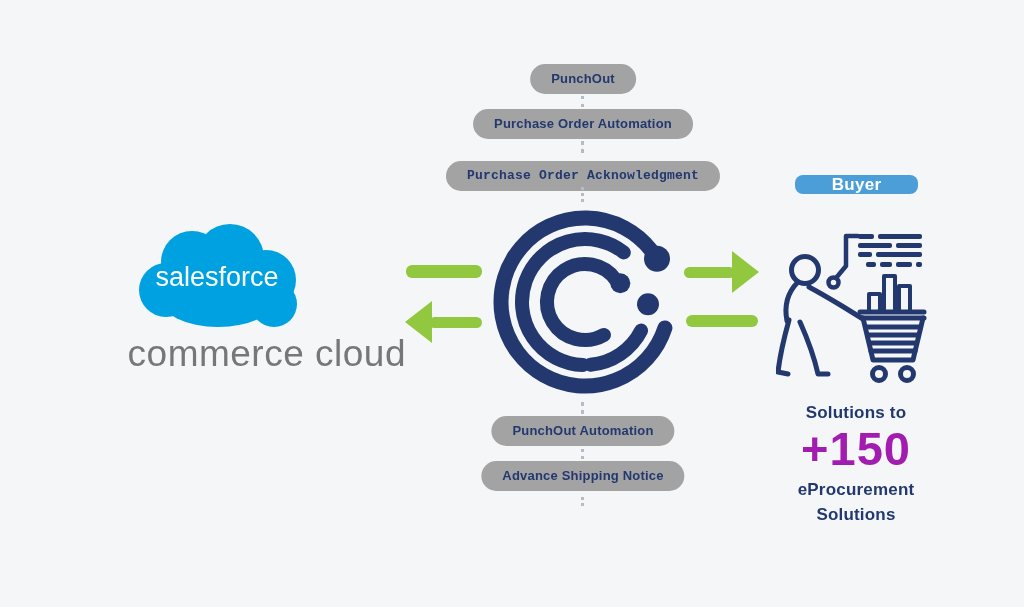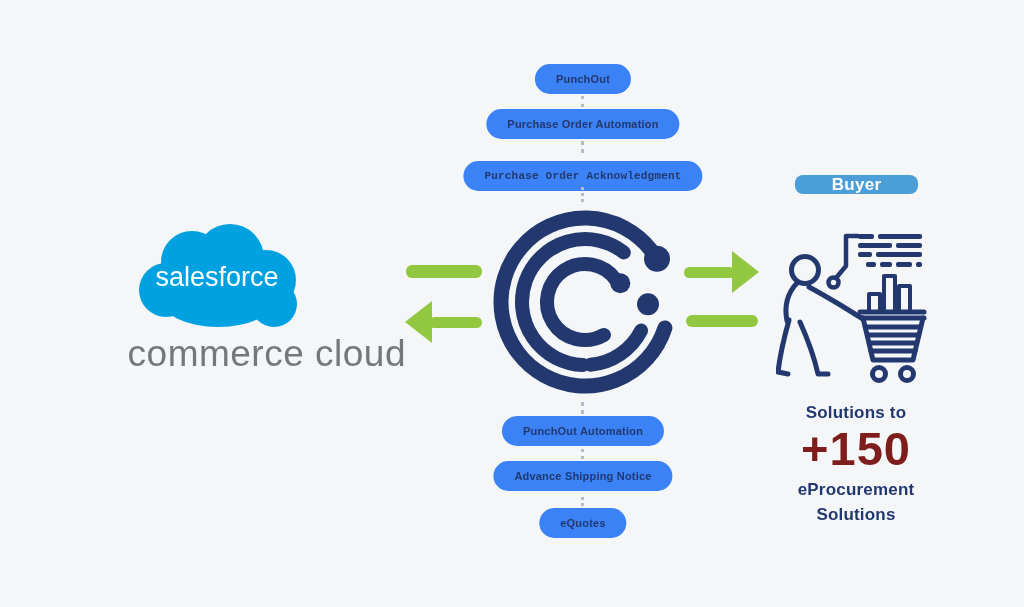--- a/index.html
+++ b/index.html
@@ -4,22 +4,22 @@
 <style>
   html,body{margin:0;padding:0;}
   .canvas{
     position:relative;width:1024px;height:607px;background:#f4f6f8;
     font-family:"Liberation Sans",sans-serif;overflow:hidden;
   }
   .abs{position:absolute;}
   
   .pill{
     position:absolute;left:583px;transform:translateX(-50%);
-    height:30px;line-height:30px;padding:0 21px;background:#3b82f6;
-    border-radius:16px;color:#22386e;font-weight:bold;font-size:11px;
+    height:30px;line-height:30px;padding:0 21px;background:#a3a3a3;
+    border-radius:16px;color:#22386e;font-weight:bold;font-size:13px;
     white-space:nowrap;letter-spacing:.2px;text-align:right;
   }
   
   .dotted{position:absolute;left:581px;width:0;border-left:3px dotted #b3bcc7;}
   
   .bar,.shaft{position:absolute;background:#92c83f;border-radius:6px;}
   .head-left{position:absolute;width:0;height:0;
     border-top:21px solid transparent;border-bottom:21px solid transparent;
     border-right:27px solid #92c83f;}
   .head-right{position:absolute;width:0;height:0;
@@ -29,21 +29,21 @@
   .buyer-badge{
     position:absolute;left:795px;top:175px;width:123px;height:19px;
     background:#4b9ed8;color:#ffffff;font-weight:bold;font-size:17px;
     border-radius:8px;display:flex;align-items:center;justify-content:center;
     letter-spacing:.3px;
   }
   
   .connected{position:absolute;left:771px;top:403px;width:170px;
     text-align:center;color:#22386e;font-weight:bold;}
   .connected .prefix{font-size:17px;letter-spacing:.2px;}
-  .connected .count{font-size:47px;color:#7f1d1d;line-height:1.02;margin:2px 0 4px 0;letter-spacing:1px;}
+  .connected .count{font-size:47px;color:#a21caf;line-height:1.02;margin:2px 0 4px 0;letter-spacing:1px;}
   .connected .line{font-size:17px;line-height:1.5;letter-spacing:.2px;}
   
   .product{position:absolute;left:26px;top:333px;width:380px;text-align:right;
     font-size:37px;color:#75777a;letter-spacing:.5px;font-weight:400;}
 </style>
 </head>
 <body>
 
 <div class="canvas">
 
@@ -59,21 +59,20 @@
     <text x="89" y="70" text-anchor="middle" fill="#ffffff" font-size="27" font-family="Liberation Sans, sans-serif">salesforce</text>
   </svg>
   <div class="product">commerce cloud</div>
 
   <div class="pill" style="top:64px;">PunchOut</div>
   <div class="pill" style="top:109px;">Purchase Order Automation</div>
   <div class="pill" style="top:161px;font-family:Liberation Mono, monospace;">Purchase Order Acknowledgment</div>
 
   <div class="pill" style="top:416px;">PunchOut Automation</div>
   <div class="pill" style="top:461px;">Advance Shipping Notice</div>
-  <div class="pill" style="top:508px;">eQuotes</div>
 
   <div class="dotted" style="top:96px;height:11px;"></div>
   <div class="dotted" style="top:141px;height:12px;"></div>
   <div class="dotted" style="top:187px;height:15px;"></div>
   <div class="dotted" style="top:402px;height:12px;"></div>
   <div class="dotted" style="top:449px;height:10px;"></div>
   <div class="dotted" style="top:497px;height:9px;"></div>
 
   <div class="bar" style="left:406px;top:265px;width:76px;height:13px;"></div>
   <div class="head-left" style="left:405px;top:301px;"></div>

